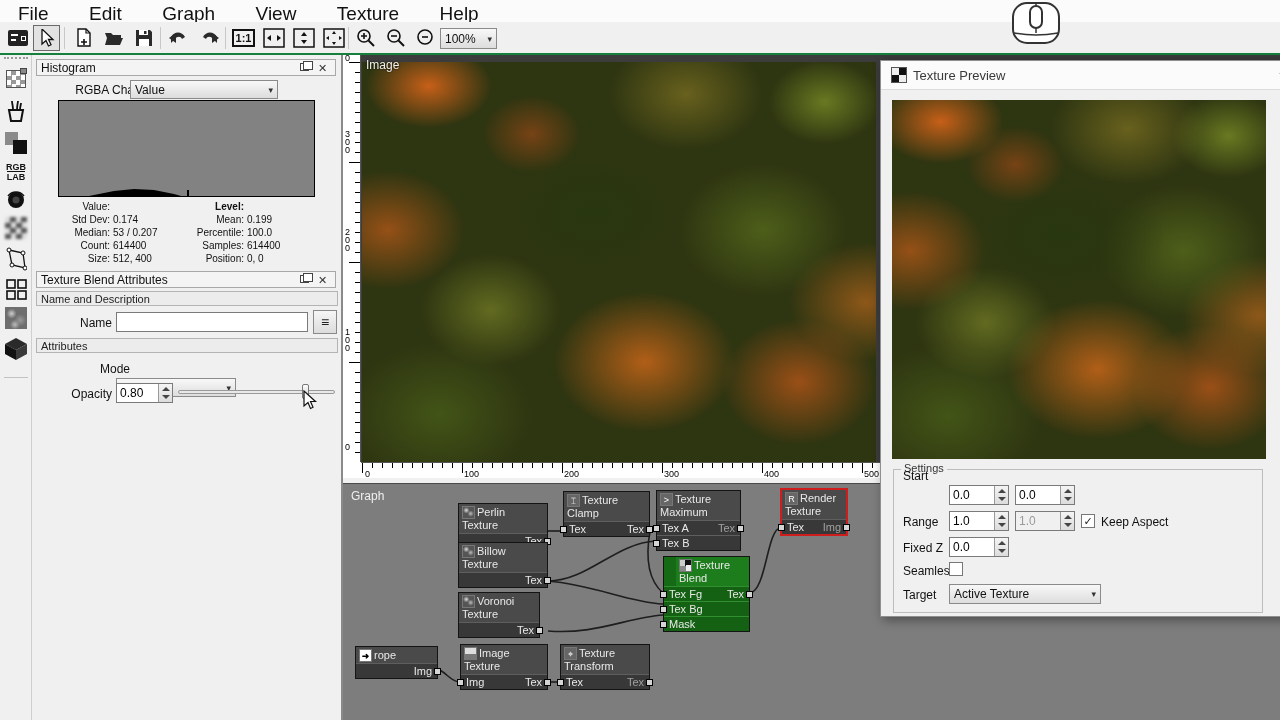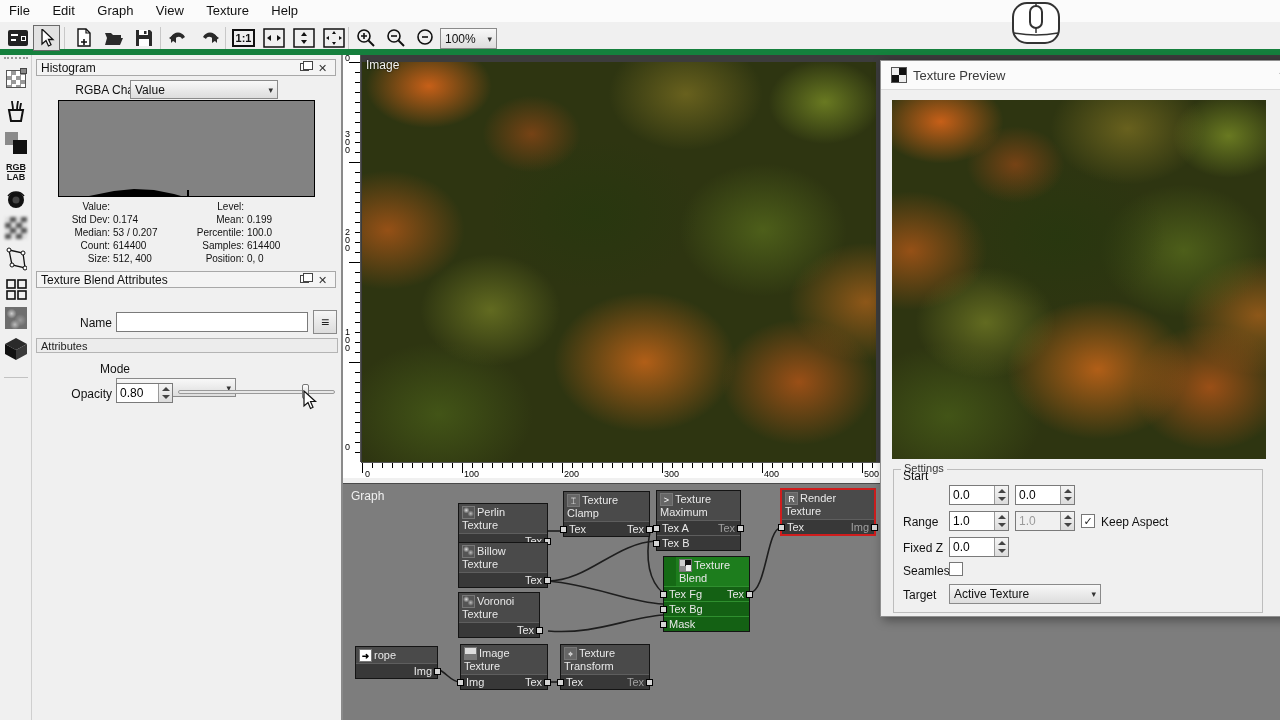--- a/index.html
+++ b/index.html
@@ -2,22 +2,22 @@
 <html><head>
 <meta charset="utf-8">
 <style>
   * { margin:0; padding:0; box-sizing:border-box; }
   html,body { width:1280px; height:720px; overflow:hidden; }
   body { font-family:"Liberation Sans", sans-serif; background:#f0f0f0; position:relative; }
   .abs { position:absolute; }
 
   
   #menubar { left:0; top:0; width:1280px; height:22px; background:#fbfbfb; }
-  .menu-item { display:inline-block; padding:3px 9px; font-size:13px; color:#111; }
-  #toolbar { left:0; top:22px; width:1280px; height:33px; background:#f0f0f0; border-bottom:6px solid #15803d; }
+  .menu-item { display:inline-block; padding:3px 18px; font-size:19px; color:#111; }
+  #toolbar { left:0; top:22px; width:1280px; height:33px; background:#f0f0f0; border-bottom:2px solid #15803d; }
   .tbtn { position:absolute; top:3px; width:27px; height:26px; display:flex; align-items:center; justify-content:center; }
   .tbtn.pressed { border:1px solid #6a6a6a; background:#e2e2e2; }
   .tsep { position:absolute; top:5px; width:1px; height:22px; background:#c8c8c8; }
   #zoom-combo { left:440px; top:6px; width:57px; height:21px; }
 
   .combo { background:linear-gradient(#f8f8f8,#dddddd); border:1px solid #8a8a8a; font-size:12px; color:#111;
            display:flex; align-items:center; padding:0 4px; position:relative; }
   .combo .arrow { position:absolute; right:4px; font-size:9px; color:#333; }
 
   
@@ -322,32 +322,33 @@
       <rect x="128" y="89" width="2" height="6" fill="#000"></rect>
     </svg>
   </div>
 
   <div id="hist-stats">
       <div class="stat-row" style="left: 6px; top: 146px;"><span class="stat-lbl" style="width: 72px;">Value:</span><span class="stat-val"></span></div>
       <div class="stat-row" style="left: 6px; top: 159px;"><span class="stat-lbl" style="width: 72px;">Std Dev:</span><span class="stat-val">0.174</span></div>
       <div class="stat-row" style="left: 6px; top: 172px;"><span class="stat-lbl" style="width: 72px;">Median:</span><span class="stat-val">53 / 0.207</span></div>
       <div class="stat-row" style="left: 6px; top: 185px;"><span class="stat-lbl" style="width: 72px;">Count:</span><span class="stat-val">614400</span></div>
       <div class="stat-row" style="left: 6px; top: 198px;"><span class="stat-lbl" style="width: 72px;">Size:</span><span class="stat-val">512, 400</span></div>
-      <div class="stat-row" style="left: 128px; top: 146px;"><span class="stat-lbl" style="width: 84px;">Level:</span><span class="stat-val"></span></div>
+      <div class="stat-row" style="left: 128px; top: 146px;"><span class="stat-lbl" style="width: 84px; font-weight: bold;">Level:</span><span class="stat-val"></span></div>
       <div class="stat-row" style="left: 128px; top: 159px;"><span class="stat-lbl" style="width: 84px;">Mean:</span><span class="stat-val">0.199</span></div>
       <div class="stat-row" style="left: 128px; top: 172px;"><span class="stat-lbl" style="width: 84px;">Percentile:</span><span class="stat-val">100.0</span></div>
       <div class="stat-row" style="left: 128px; top: 185px;"><span class="stat-lbl" style="width: 84px;">Samples:</span><span class="stat-val">614400</span></div>
       <div class="stat-row" style="left: 128px; top: 198px;"><span class="stat-lbl" style="width: 84px;">Position:</span><span class="stat-val">0, 0</span></div>
     </div>
 
   <div class="ptitle" style="top:216px">
     <span>Texture Blend Attributes</span>
     <span class="float-ico" style="right:26px"></span>
     <span class="pt-btn" style="right:6px">✕</span>
   </div>
+  <div class="grp-hdr" style="top:236px">Name and Description</div>
   <div class="flabel" style="left:20px;top:261px;width:60px">Name</div>
   <input class="tinput" style="left: 84px; top: 257px; width: 192px; height: 20px;" value="">
   <div class="abs" style="left:281px;top:255px;width:24px;height:24px;border:1px solid #8a8a8a;background:linear-gradient(#f6f6f6,#dcdcdc);text-align:center;line-height:22px;font-size:14px;color:#222">
     <span>≡</span>
   </div>
   <div class="grp-hdr" style="top:283px">Attributes</div>
   <div class="flabel" style="left:38px;top:307px;width:60px">Mode</div>
   <div class="combo abs" style="left:84px;top:304px;width:120px;height:19px">
     <span>burn</span>
     <span class="arrow">▾</span>
@@ -431,21 +432,21 @@
         <span class="pr dim">Tex</span>
         <span class="port left" style="top:4px"></span>
         <span class="port right" style="top:4px"></span>
       </div>
     <div class="row">
         <span class="pl">Tex B</span>
         <span class="port left" style="top:4px"></span>
       </div>
   </div>
 
-  <div class="node selected" style="left:437px;top:4px;width:96px">
+  <div class="node selected" style="left:437px;top:4px;width:68px">
     <div class="hd"><span class="nicon">R</span><span>Render Texture</span></div>
     <div class="row">
         <span class="pl">Tex</span>
         <span class="pr dim">Img</span>
         <span class="port left" style="top:4px"></span>
         <span class="port right" style="top:4px"></span>
       </div>
   </div>
 
   <div class="node" style="left:115px;top:58px;width:90px">

